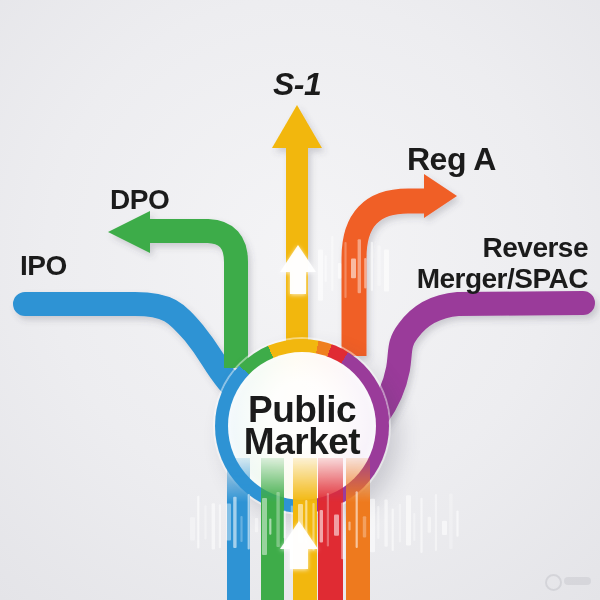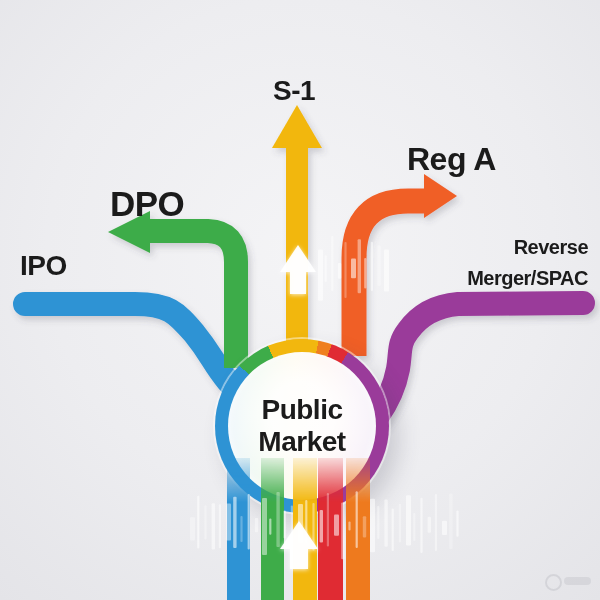--- a/index.html
+++ b/index.html
@@ -8,25 +8,25 @@
     font-family:"Liberation Sans",sans-serif;
     background:
       radial-gradient(circle at 50% 42%, #f4f4f6 0%, #ededf0 55%, #e4e4e8 100%);
   }
   svg{position:absolute;left:0;top:0;}
   .label{
     position:absolute;color:#1b1b1b;font-weight:700;
     letter-spacing:-0.5px;white-space:nowrap;
   }
   .label-ipo  {left:20px; top:250px; font-size:28px;}
-  .label-dpo  {left:110px;top:184px; font-size:35px;}
-  .label-s1   {left:273px;top:75px;  font-size:28px;}
+  .label-dpo  {left:110px;top:184px; font-size:28px;}
+  .label-s1   {left:273px;top:66px;  font-size:32px;font-style:italic;}
   .label-rega {left:363px;top:141px; font-size:32px;margin-left:44px;}
   .label-reverse{
-    right:12px;top:232px;font-size:20px;line-height:31px;
+    right:12px;top:232px;font-size:28px;line-height:31px;
     text-align:right;white-space:normal;width:210px;
   }
   .circle{
     position:absolute;left:215px;top:339px;width:174px;height:174px;
     border-radius:50%;
     background:conic-gradient(from 0deg,
       #f2b70e 0deg 11deg,
       #ef7f1f 11deg 20deg,
       #e02b33 20deg 32deg,
       #9a3b9a 32deg 180deg,
@@ -38,21 +38,21 @@
   .circle-inner{
     position:absolute;left:13px;top:13px;right:13px;bottom:13px;
     border-radius:50%;overflow:hidden;
     background:
       radial-gradient(circle at 50% 42%, rgba(255,255,255,.95) 28%, rgba(255,255,255,.70) 62%, rgba(255,255,255,.52) 100%),
       linear-gradient(90deg,#cfe7f6 0%,#d9f0d8 22%,#fdf0c8 45%,#fbdfd5 66%,#eed9ee 85%,#e4d7ee 100%);
     box-shadow:inset 0 0 10px rgba(255,255,255,.8);
     display:flex;align-items:center;justify-content:center;
   }
   .circle-label{
-    color:#1b1b1b;font-weight:700;font-size:28px;line-height:32px;
+    color:#1b1b1b;font-weight:700;font-size:37px;line-height:32px;
     text-align:center;letter-spacing:-0.5px;
   }
   .watermark{
     position:absolute;left:545px;top:572px;width:48px;height:18px;opacity:.35;
   }
   .watermark .wm-circle{
     position:absolute;left:0;top:2px;width:13px;height:13px;border-radius:50%;
     border:2.5px solid #b4b5bc;
   }
   .watermark .wm-bar{

